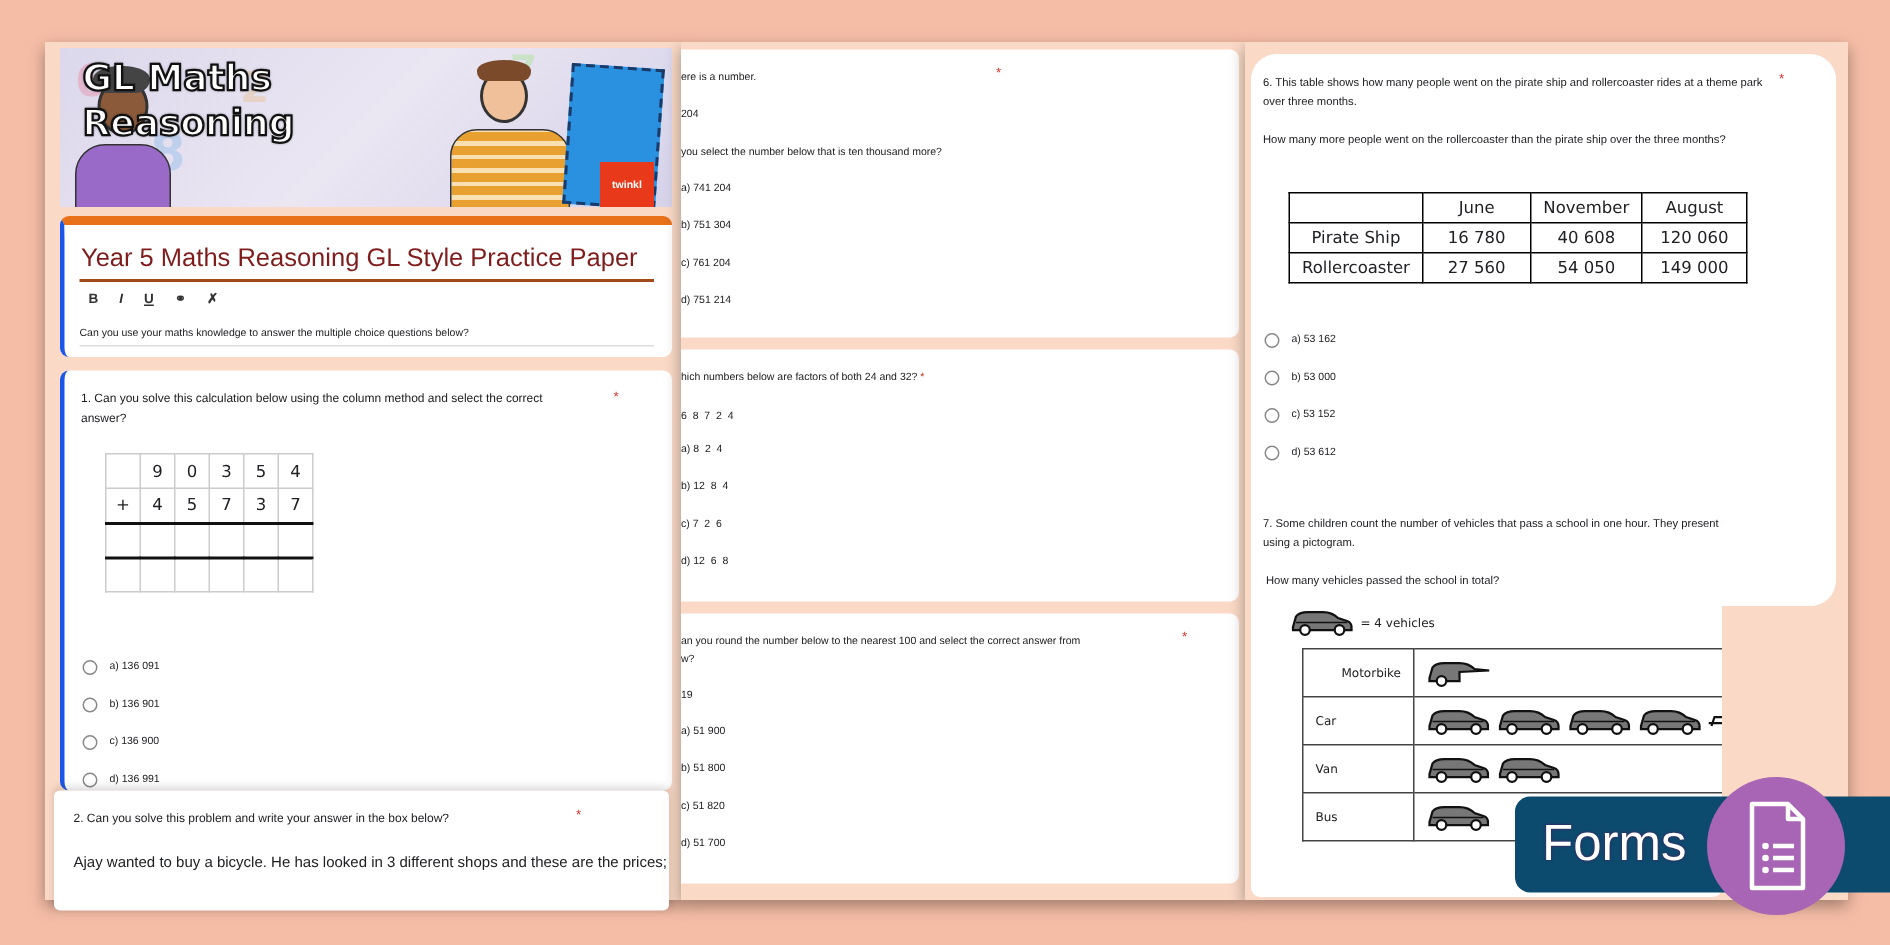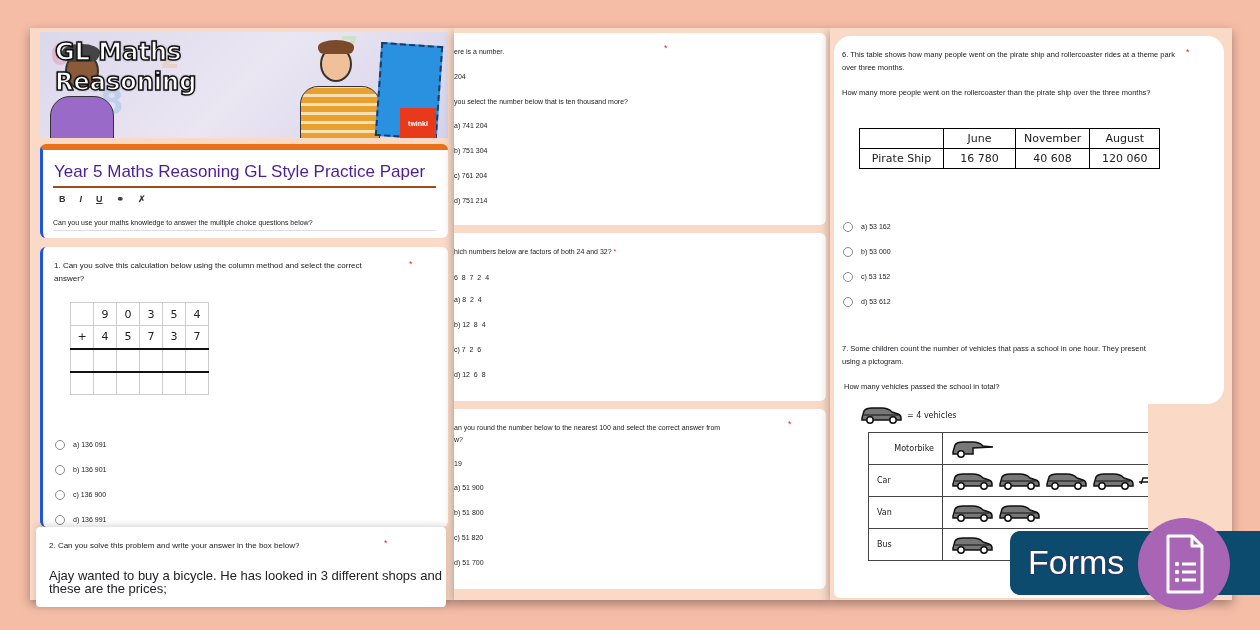--- a/index.html
+++ b/index.html
@@ -73,21 +73,21 @@
     <div style="position:absolute;left:18px;top:0px;width:36px;height:14px;border-radius:50% 50% 6px 6px;background:#7a4a2a;"></div>
     <div style="position:absolute;left:0;top:46px;width:80px;height:54px;border-radius:18px 18px 0 0;background:repeating-linear-gradient(0deg,#e8a030 0 6px,#f8e0b0 6px 9px);border:1.5px solid #333;"></div>
   </div>
   <div style="position:absolute;left:338px;top:12px;width:62px;height:94px;background:#2a90e0;border:2px dashed #1a3a6a;transform:rotate(4deg);"></div>
   <div style="position:absolute;left:360px;top:76px;width:36px;height:30px;background:#e83a1a;color:#fff;font-size:7px;font-weight:bold;display:flex;align-items:center;justify-content:center;">twinkl</div>
   <div class="banner-title" style="top:6px;font-size:24px;">GL Maths</div>
   <div class="banner-title" style="top:36px;font-size:24px;">Reasoning</div>
 </div>
 
 <div class="card" style="left:40px;top:144px;width:408px;height:94px;border-top:6px solid #e8711a;border-left:3px solid #1a56e8;">
-  <div style="position:absolute;left:11px;top:12px;font-size:17px;color:#4c1d95;">Year 5 Maths Reasoning GL Style Practice Paper</div>
+  <div style="position:absolute;left:11px;top:12px;font-size:17px;color:#7f1d1d;">Year 5 Maths Reasoning GL Style Practice Paper</div>
   <div style="position:absolute;left:10px;right:12px;top:36px;height:1.5px;background:#a04a1a;"></div>
   <div style="position:absolute;left:16px;top:44px;display:flex;gap:14px;font-size:9px;font-weight:bold;color:#333;">
     <span>B</span>
     <span style="font-style:italic;">I</span>
     <span style="text-decoration:underline;">U</span>
     <span>⚭</span>
     <span>✗</span>
   </div>
   <div class="q-text" style="position:absolute;left:10px;top:66px;font-size:7px;">Can you use your maths knowledge to answer the multiple choice questions below?</div>
   <div style="position:absolute;left:10px;right:12px;top:80px;height:1px;background:#ddd;"></div>
@@ -148,21 +148,21 @@
     <div class="opt">
         <span class="radio"></span>
         <span>d) 136 991</span>
       </div>
   </div>
 </div>
 
 <div class="card" style="left:36px;top:527px;width:410px;height:80px;box-shadow:0 -2px 6px rgba(0,0,0,0.15);border-radius:4px;">
   <div class="q-text" style="position:absolute;left:13px;top:12px;">2. Can you solve this problem and write your answer in the box below?</div>
   <span class="req" style="left:348px;top:11px;">*</span>
-  <div class="q-text" style="position:absolute;left:13px;top:42px;font-size:13px;">Ajay wanted to buy a bicycle. He has looked in 3 different shops and these are the prices;</div>
+  <div class="q-text" style="position:absolute;left:13px;top:42px;font-size:10px;">Ajay wanted to buy a bicycle. He has looked in 3 different shops and these are the prices;</div>
 </div>
 
 <div class="sheet" style="left:454px;top:28px;width:376px;height:572px;"></div>
 
 <div class="card" style="left:454px;top:33px;width:372px;height:192px;border-radius:0 6px 6px 0;">
   <div class="q-text" style="position:absolute;left:0;top:12px;font-size:7px;">ere is a number.</div>
   <span class="req" style="left:210px;top:10px;">*</span>
   <div class="q-text" style="position:absolute;left:0;top:37px;font-size:7px;">204</div>
   <div class="q-text" style="position:absolute;left:0;top:62px;font-size:7px;">you select the number below that is ten thousand more?</div>
   <div style="position:absolute;left:0;top:80px;">
@@ -209,20 +209,26 @@
       <td style="width:84px;"></td>
       <td style="width:72px;">June</td>
       <td style="width:70px;">November</td>
       <td style="width:70px;">August</td>
     </tr>
     <tr>
       <td>Pirate Ship</td>
           <td>16 780</td>
           <td>40 608</td>
           <td>120 060</td>
+    </tr>
+    <tr>
+      <td>Rollercoaster</td>
+          <td>27 560</td>
+          <td>54 050</td>
+          <td>149 000</td>
     </tr>
   </tbody>
     </table>
   <div style="position:absolute;left:9px;top:178px;">
     <div class="opt">
         <span class="radio"></span>
         <span>a) 53 162</span>
       </div>
     <div class="opt">
         <span class="radio"></span>

